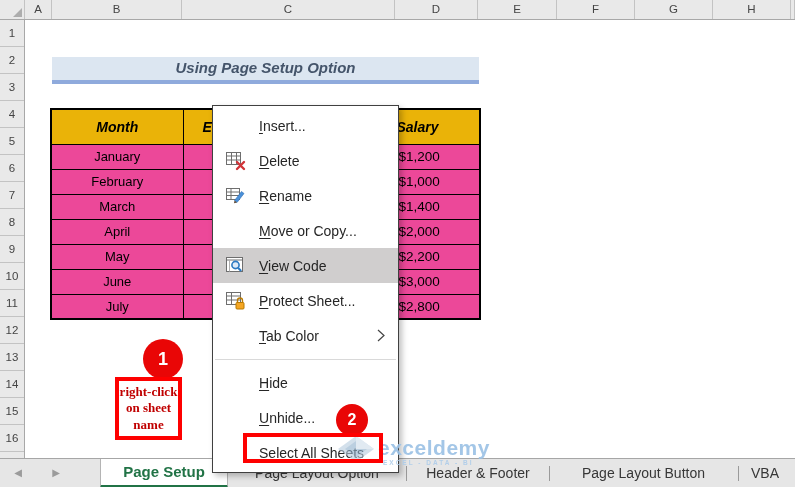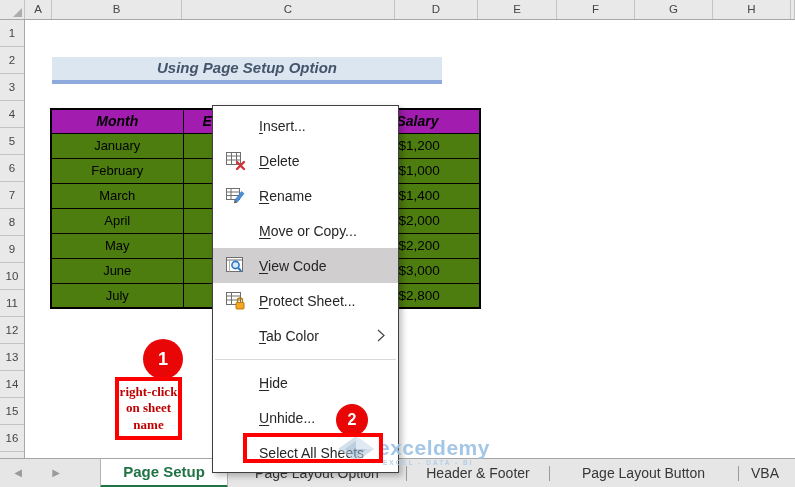--- a/index.html
+++ b/index.html
@@ -18,31 +18,31 @@
   .corner::after { content:""; position:absolute; right:2px; bottom:2px;
     border-left:9px solid transparent; border-bottom:9px solid #ADADAD; }
 
   
   .row-headers { position:absolute; top:20px; left:0; width:25px; height:438px;
     background:#E9E9E9; border-right:1px solid #A8A8A8; overflow:hidden; }
   .row-cell { height:27px; border-bottom:1px solid #C3C3C3; font-size:11.5px;
     color:#444; text-align:center; line-height:26px; }
 
   
-  .banner { position:absolute; left:52px; top:57px; width:390px; height:27px;
+  .banner { position:absolute; left:52px; top:57px; width:427px; height:27px;
     background:#DCE6F1; border-bottom:4px solid #8FAADC;
     font-size:15px; font-weight:bold; font-style:italic; color:#44546A;
     text-align:center; line-height:22px; }
 
   
   .sheet-table { position:absolute; left:50px; top:108px; border-collapse:collapse; }
-  .sheet-table td { border:1px solid #000; background:#4d7c0f; font-size:13px;
+  .sheet-table td { border:1px solid #000; background:#ec4899; font-size:13px;
     color:#000; height:25px; text-align:center; }
-  .sheet-table tr.hdr td { background:#a21caf; font-weight:bold;
-    font-style:italic; font-size:14px; height:24px; }
+  .sheet-table tr.hdr td { background:#eab308; font-weight:bold;
+    font-style:italic; font-size:14px; height:35px; }
   .sheet-table { border:2px solid #000; }
   .c-month { width:132px; }
   .c-mid   { width:212px; }
   .c-sal   { width:85px; }
   td.part-hdr { text-align:left; padding-left:19px; }
   td.sal-hdr  { text-align:left; padding-left:1px; }
   td.sal-val  { text-align:left; padding-left:3px; font-size:13.5px; }
 
   
   .ctx-menu { position:absolute; left:212px; top:105px; width:187px;

